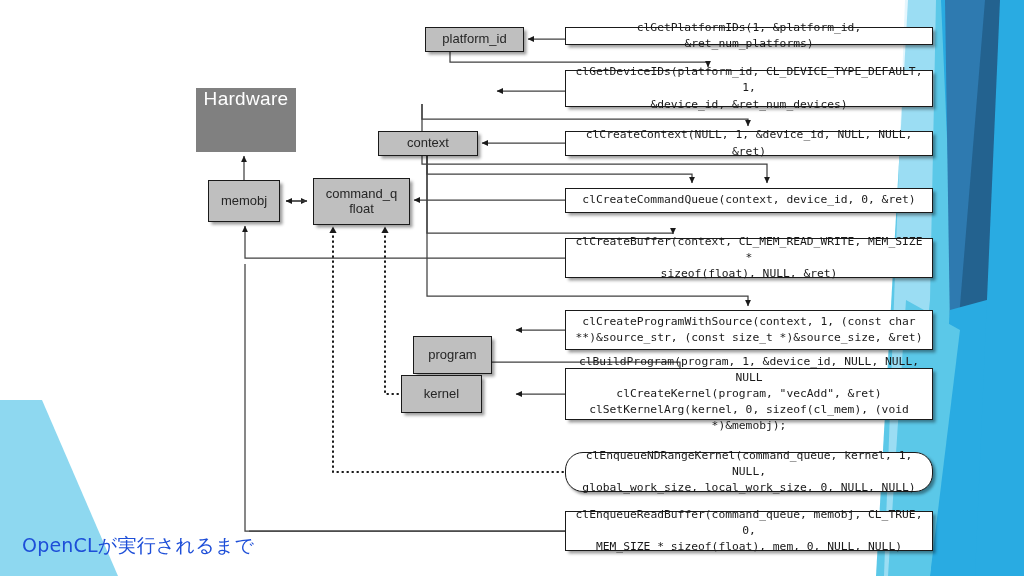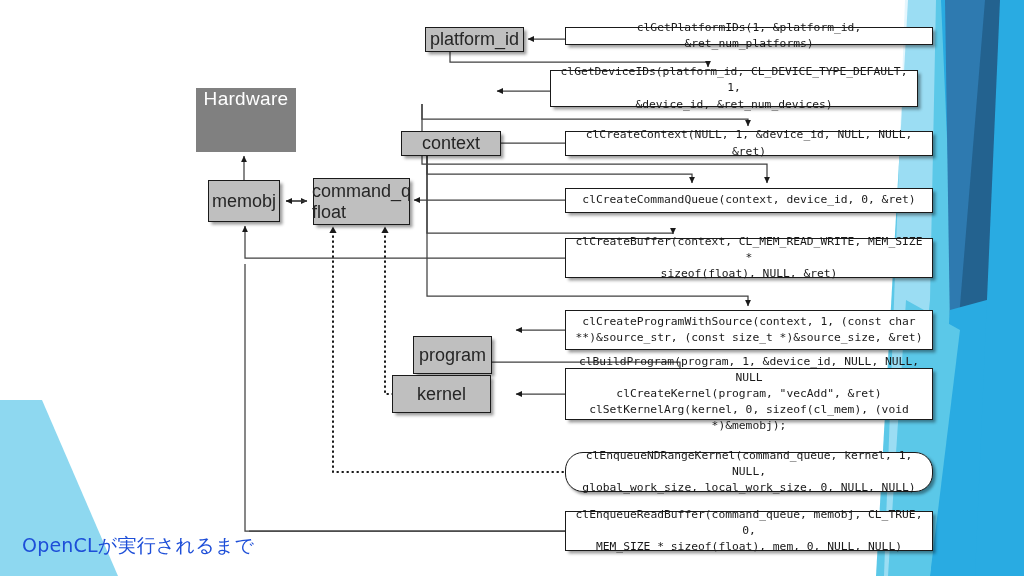--- a/index.html
+++ b/index.html
@@ -11,21 +11,21 @@
 
   
   #diagram{position:absolute;top:0;left:0;width:1024px;height:576px;}
 
   
   .objbox{
     position:absolute;box-sizing:border-box;
     background:#bfbfbf;border:1.6px solid #1a1a1a;
     box-shadow:2.5px 2.5px 3px rgba(0,0,0,.40);
     display:flex;align-items:center;justify-content:center;
-    color:#262626;font-size:18px;line-height:1.12;text-align:left;
+    color:#262626;font-size:13px;line-height:1.12;text-align:center;
     font-family:"Liberation Sans",sans-serif;
   }
   
   .hwbox{
     position:absolute;box-sizing:border-box;
     background:#808080;border:none;
     display:flex;align-items:flex-start;justify-content:center;
     color:#ffffff;font-size:19px;letter-spacing:.3px;
     font-family:"Liberation Sans",sans-serif;
   }
@@ -140,35 +140,35 @@
   <div class="objbox" style="left:313px;top:178px;width:97px;height:47px;white-space:pre-line;">
     <span>command_q
 float</span>
   </div>
 
   <div class="objbox" style="left:425px;top:27px;width:99px;height:25px;">
     <span>platform_id</span>
   </div>
 
 
-  <div class="objbox" style="left:378px;top:131px;width:100px;height:25px;margin-left:23px;">
+  <div class="objbox" style="left:378px;top:131px;width:100px;height:25px;">
     <span>context</span>
   </div>
 
   <div class="objbox" style="left:413px;top:312px;width:79px;height:38px;margin-top:24px;">
     <span>program</span>
   </div>
 
-  <div class="objbox" style="left:392px;top:375px;width:99px;height:38px;">
+  <div class="objbox" style="left:401px;top:375px;width:81px;height:38px;">
     <span>kernel</span>
   </div>
 
   <div class="codebox" style="left:565px;top:27px;width:368px;height:18px;">clGetPlatformIDs(1, &amp;platform_id, &amp;ret_num_platforms)</div>
 
-  <div class="codebox" style="left:550px;top:70px;width:368px;height:37px;">clGetDeviceIDs(platform_id, CL_DEVICE_TYPE_DEFAULT, 1,
+  <div class="codebox" style="left:565px;top:70px;width:368px;height:37px;">clGetDeviceIDs(platform_id, CL_DEVICE_TYPE_DEFAULT, 1,
 &amp;device_id, &amp;ret_num_devices)</div>
 
   <div class="codebox" style="left:565px;top:131px;width:368px;height:25px;">clCreateContext(NULL, 1, &amp;device_id, NULL, NULL, &amp;ret)</div>
 
   <div class="codebox" style="left:565px;top:188px;width:368px;height:25px;">clCreateCommandQueue(context, device_id, 0, &amp;ret)</div>
 
   <div class="codebox" style="left:565px;top:238px;width:368px;height:40px;">clCreateBuffer(context, CL_MEM_READ_WRITE, MEM_SIZE *
 sizeof(float), NULL, &amp;ret)</div>
 
   <div class="codebox" style="left:565px;top:310px;width:368px;height:40px;">clCreateProgramWithSource(context, 1, (const char

